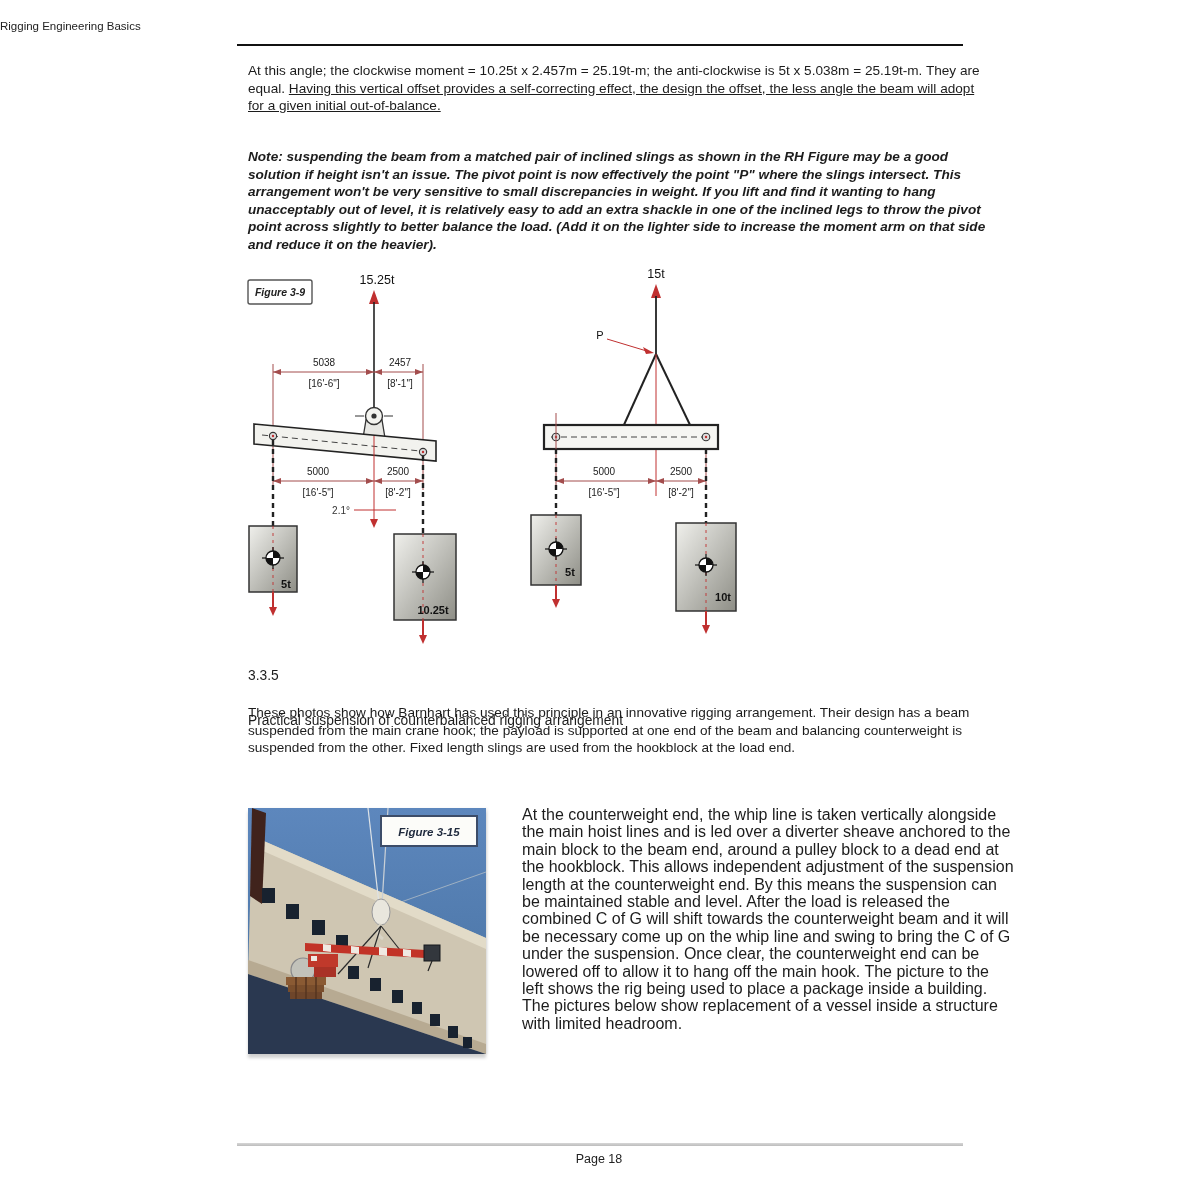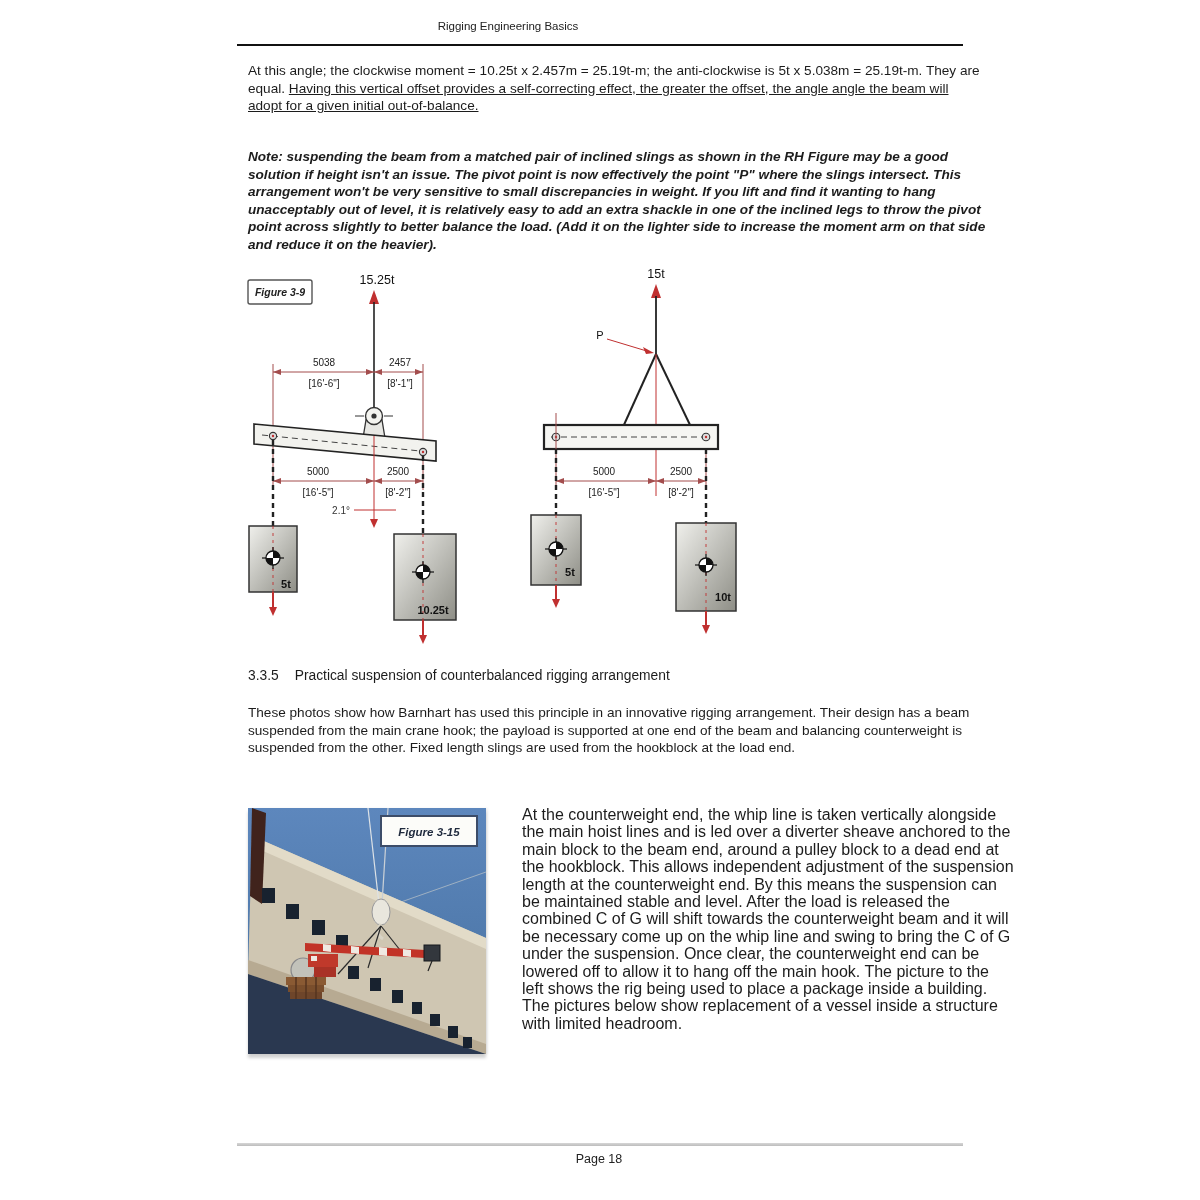--- a/index.html
+++ b/index.html
@@ -1,46 +1,46 @@
 <!DOCTYPE html>
 <html><head>
 <meta charset="utf-8">
 <style>
   html,body{margin:0;padding:0;background:#ffffff;}
   .page{position:relative;width:1200px;height:1200px;background:#ffffff;overflow:hidden;
         font-family:"Liberation Sans", sans-serif;color:#1c1c1c;}
-  .hdr-title{position:absolute;top:20px;left:0;width:1016px;text-align:center;
+  .hdr-title{position:absolute;top:20px;left:0;width:1016px;
              font-size:11.5px;color:#222;}
   .hdr-rule{position:absolute;top:44px;left:237px;width:726px;height:2px;background:#111;}
   .para{position:absolute;left:248px;width:738px;font-size:13.6px;line-height:17.5px;}
   .p-intro{top:62px;}
   .u{text-decoration:underline;}
   .p-note{top:148px;font-style:italic;font-weight:bold;}
   .fig-area{position:absolute;left:240px;top:258px;width:730px;height:396px;}
   .sec-head{position:absolute;left:248px;top:668px;width:738px;font-size:13.8px;
-            display:flex;gap:16px;}
+            display:flex;gap:30px;flex-direction:column;}
   .p-body{top:704px;}
   .photo{position:absolute;left:248px;top:808px;width:238px;height:246px;
          box-shadow:0 4px 3px rgba(0,0,0,0.18), 2px 0 2px rgba(0,0,0,0.06);}
   .side-text{position:absolute;left:522px;top:806px;width:492px;font-size:16px;line-height:17.4px;}
   .ftr-rule{position:absolute;top:1143px;left:237px;width:726px;height:3px;
             background:linear-gradient(#d6d6d6,#bdbdbd);}
   .ftr-page{position:absolute;top:1152px;left:0;width:1198px;text-align:center;
             font-size:12.5px;color:#222;}
   svg text{font-family:"Liberation Sans", sans-serif;}
 </style>
 </head>
 <body>
 
 <div class="page">
 
   <div class="hdr-title">Rigging Engineering Basics</div>
   <div class="hdr-rule"></div>
 
-  <div class="para p-intro"><span>At this angle; the clockwise moment = 10.25t x 2.457m = 25.19t-m; the anti-clockwise is 5t x 5.038m = 25.19t-m. They are equal. </span><span class="u">Having this vertical offset provides a self-correcting effect, the greater the offset, the angle angle the beam will adopt for a given initial out-of-balance.</span></div>
+  <div class="para p-intro"><span>At this angle; the clockwise moment = 10.25t x 2.457m = 25.19t-m; the anti-clockwise is 5t x 5.038m = 25.19t-m. They are equal. </span><span class="u">Having this vertical offset provides a self-correcting effect, the design the offset, the less angle the beam will adopt for a given initial out-of-balance.</span></div>
 
   <div class="para p-note">Note: suspending the beam from a matched pair of inclined slings as shown in the RH Figure may be a good solution if height isn't an issue. The pivot point is now effectively the point "P" where the slings intersect. This arrangement won't be very sensitive to small discrepancies in weight. If you lift and find it wanting to hang unacceptably out of level, it is relatively easy to add an extra shackle in one of the inclined legs to throw the pivot point across slightly to better balance the load. (Add it on the lighter side to increase the moment arm on that side and reduce it on the heavier).</div>
 
   <svg class="fig-area" viewBox="0 0 730 396">
     <defs>
       <linearGradient id="wg" x1="0" y1="0" x2="1" y2="1">
         <stop offset="0" stop-color="#f0f0ec"></stop>
           <stop offset="1" stop-color="#8e8e86"></stop>
       </linearGradient>
       <g id="cg">

